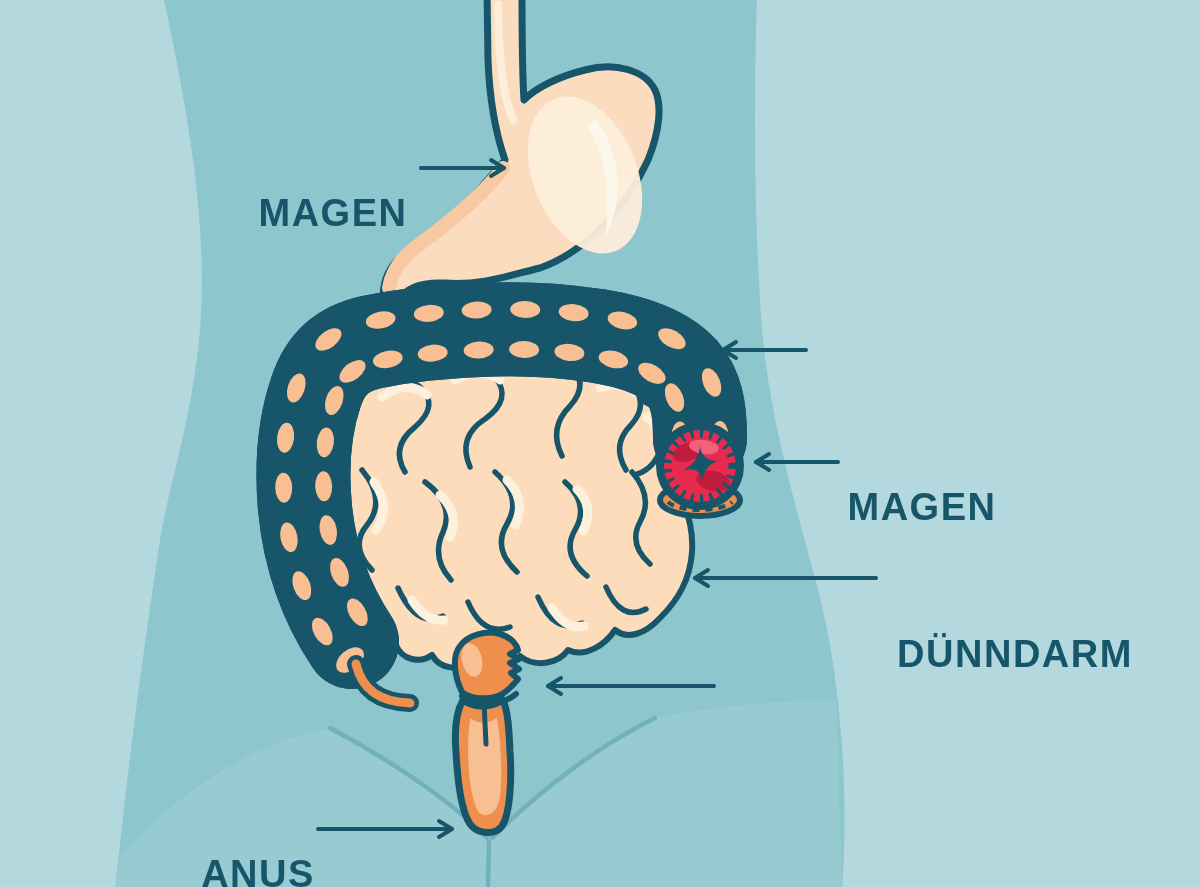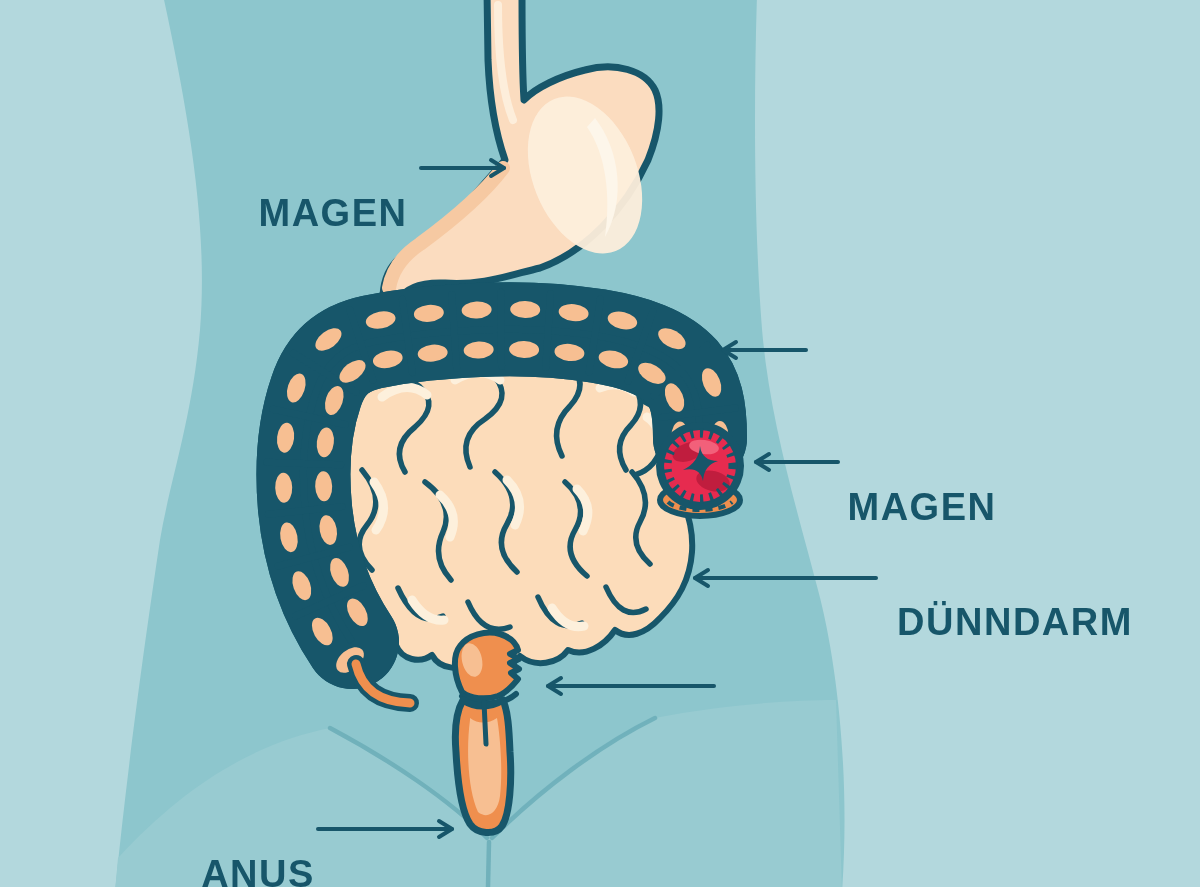--- a/index.html
+++ b/index.html
@@ -209,17 +209,17 @@
     <g class="arrow">
       <path d="M318,829 L452,829"></path>
           <path d="M452,829 l-13,-8 M452,829 l-13,8"></path>
     </g>
   </g>
 </svg>
 
 <div class="labels">
   <div class="label" style="left:333px;top:169px">MAGEN</div>
   <div class="label" style="left:922px;top:463px">MAGEN</div>
-  <div class="label" style="left:1015px;top:578px">DÜNNDARM</div>
+  <div class="label" style="left:1015px;top:610px">DÜNNDARM</div>
   <div class="label" style="left:258px;top:830px">ANUS</div>
 </div>
 
 </div>
 
 </body></html>

